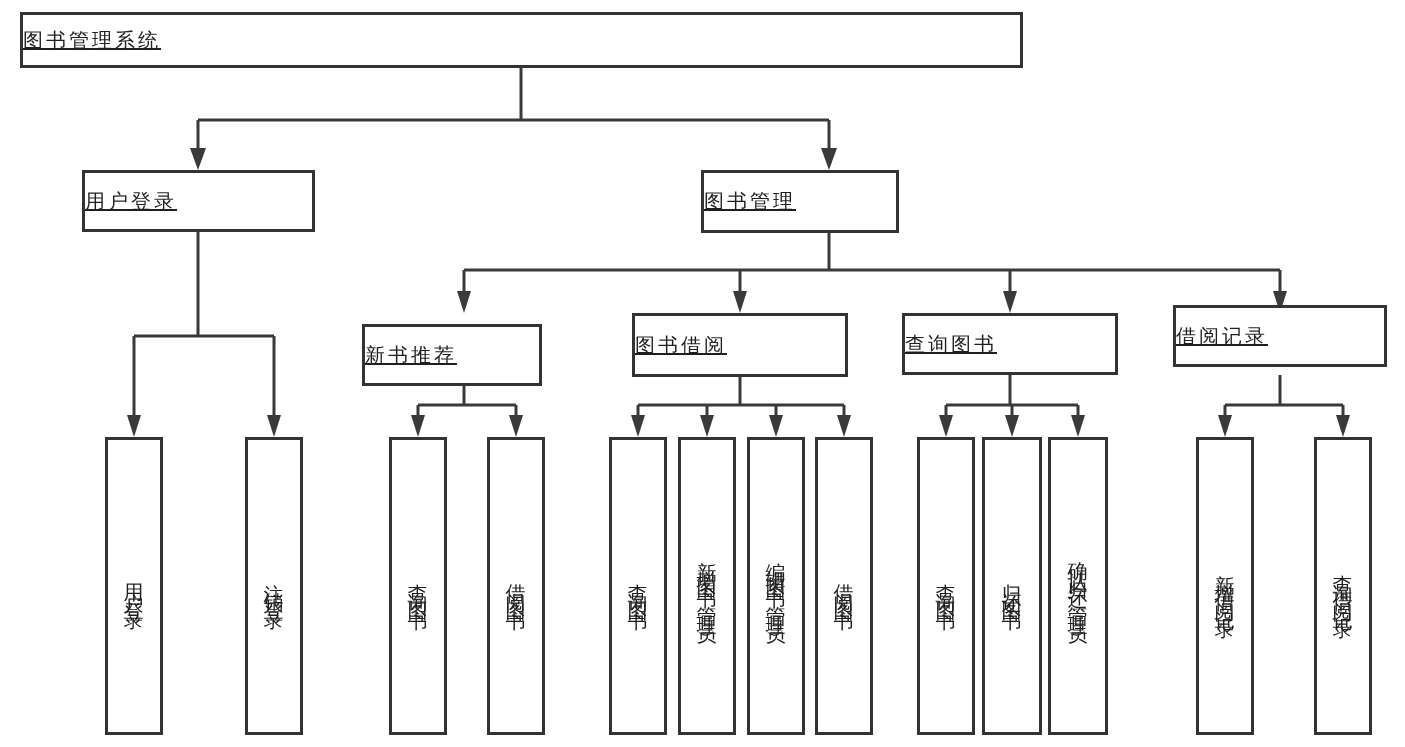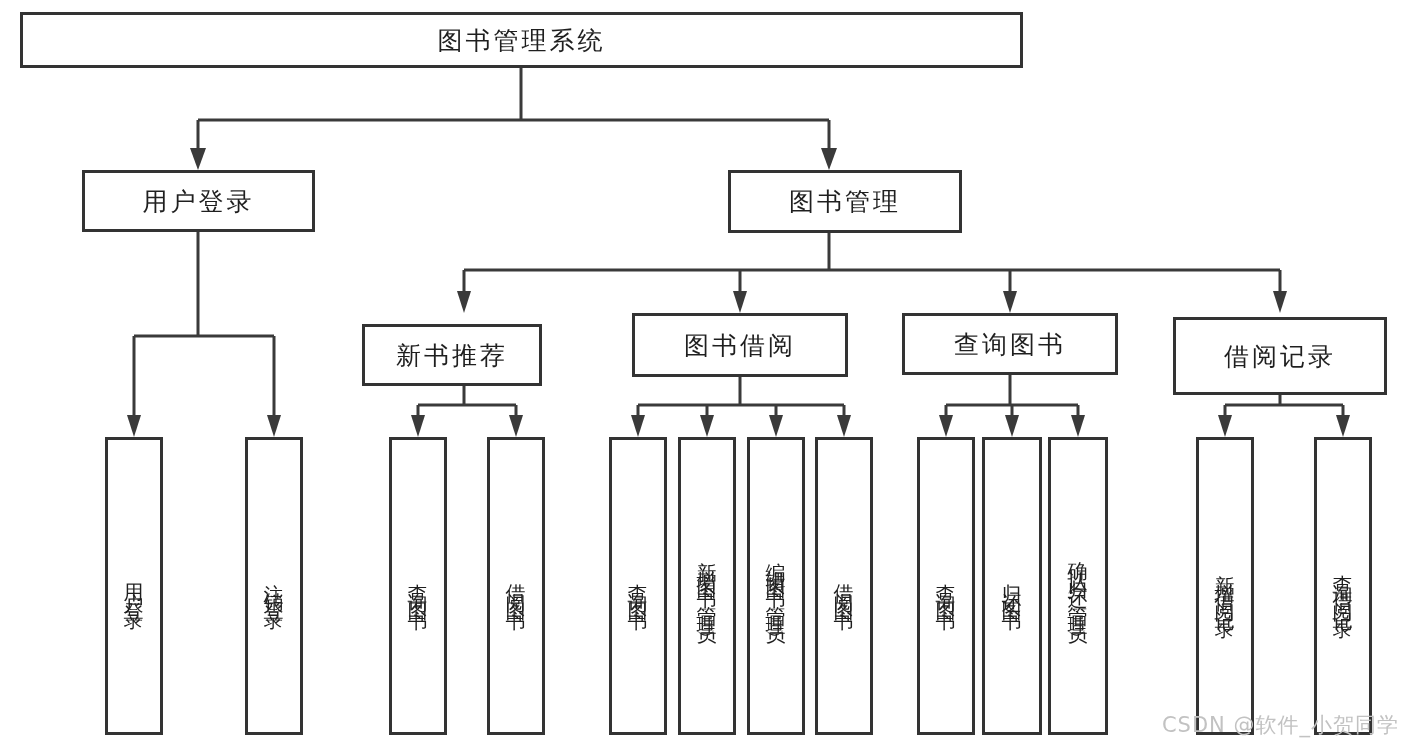--- a/index.html
+++ b/index.html
@@ -9,22 +9,22 @@
     background:#ffffff;
     font-family:"DejaVu Sans",sans-serif;
     overflow:hidden;
   }
   #wires{position:absolute;left:0;top:0;width:1405px;height:747px;}
   .hbox{
     position:absolute;
     box-sizing:border-box;
     border:3px solid #333333;
     background:#ffffff;
-    display:flex;align-items:center;justify-content:center;
-    font-size:25px;letter-spacing:3px;color:#1f1f1f;
+    display:flex;align-items:center;justify-content:flex-start;
+    font-size:20px;letter-spacing:3px;color:#1f1f1f;text-decoration:underline;
   }
   .vbox{
     position:absolute;
     top:437px;height:298px;width:58px;
     box-sizing:border-box;
     border:3px solid #333333;
     background:#ffffff;
     display:flex;align-items:center;justify-content:center;
   }
   .vbox .vtext{
@@ -93,34 +93,34 @@
     </g>
   </svg>
 
   <div class="hbox" style="left:20px;top:12px;width:1003px;height:56px;">
     <span>图书管理系统</span>
   </div>
 
   <div class="hbox" style="left:82px;top:170px;width:233px;height:62px;">
     <span>用户登录</span>
   </div>
-  <div class="hbox" style="left:728px;top:170px;width:234px;height:63px;">
+  <div class="hbox" style="left:701px;top:170px;width:198px;height:63px;">
     <span>图书管理</span>
   </div>
 
   <div class="hbox" style="left:362px;top:324px;width:180px;height:62px;">
     <span>新书推荐</span>
   </div>
   <div class="hbox" style="left:632px;top:313px;width:216px;height:64px;">
     <span>图书借阅</span>
   </div>
   <div class="hbox" style="left:902px;top:313px;width:216px;height:62px;">
     <span>查询图书</span>
   </div>
-  <div class="hbox" style="left:1173px;top:317px;width:214px;height:78px;">
+  <div class="hbox" style="left:1173px;top:305px;width:214px;height:62px;">
     <span>借阅记录</span>
   </div>
 
   <div class="vbox" style="left:105px;">
     <span class="vtext">用户登录</span>
   </div>
   <div class="vbox" style="left:245px;">
     <span class="vtext">注销登录</span>
   </div>
 
@@ -154,15 +154,14 @@
     <span class="vtext">确认归还（管理员）</span>
   </div>
 
   <div class="vbox" style="left:1196px;">
     <span class="vtext">新增借阅记录</span>
   </div>
   <div class="vbox" style="left:1314px;">
     <span class="vtext">查询借阅记录</span>
   </div>
 
-  <div class="watermark">CSDN @软件_小贺同学</div>
 
 </div>
 
 </body></html>

